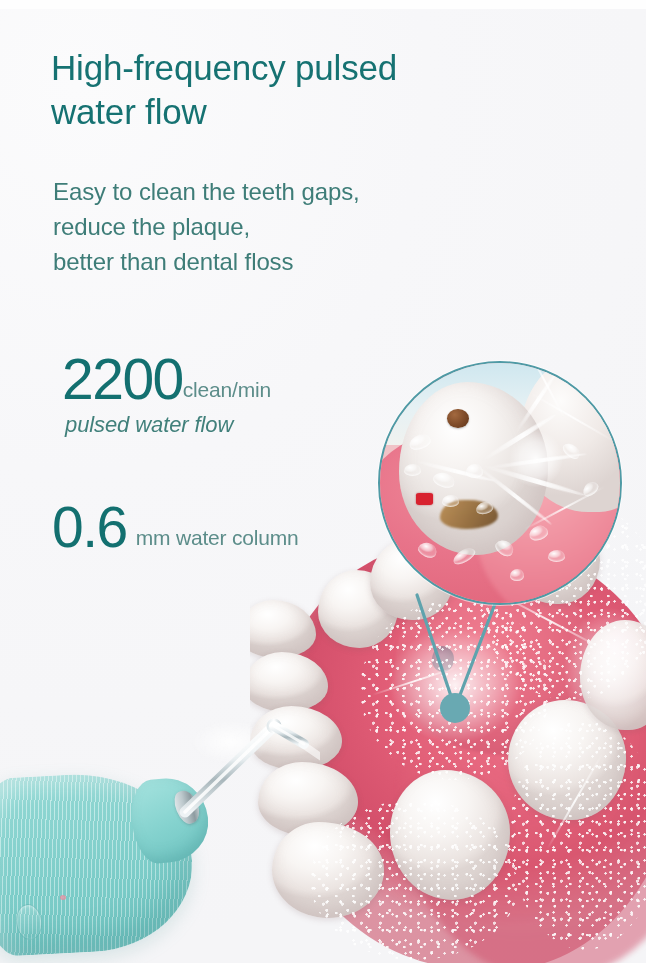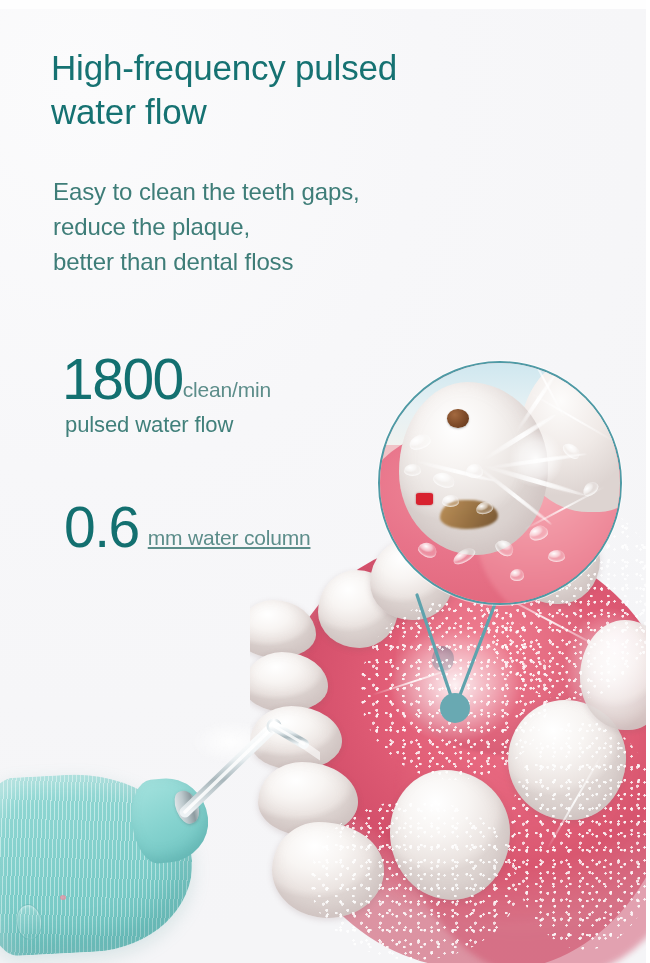--- a/index.html
+++ b/index.html
@@ -41,45 +41,45 @@
     position:absolute; left:53px; top:174px; width:520px;
     color:#3e7d78;
     font-size:24px; line-height:35px; font-weight:400;
     letter-spacing:-0.1px;
     white-space:pre-line;
   }
 
   
   .stat{ position:absolute; }
   #stat-1{ left:62px; top:352px; }
-  #stat-2{ left:64px; top:500px;text-align:center; }
+  #stat-2{ left:52px; top:500px;text-align:center; }
 
   .stat-row{ display:flex; align-items:baseline; }
   .stat-value{
     color:#137070;
     font-weight:300;
     letter-spacing:-1.5px;
     line-height:0.98;
   }
   #stat-1 .stat-value{ font-size:57px; }
   #stat-2 .stat-value{ font-size:57px; }
   .stat-unit{
     color:#5c8d8a;
     font-size:21px;
     font-weight:400;
     letter-spacing:-0.2px;
     position:relative; top:-2px;
   }
   #stat-1 .stat-unit{ margin-left:0px; }
-  #stat-2 .stat-unit{ margin-left:9px;text-decoration:underline; }
+  #stat-2 .stat-unit{ margin-left:9px; }
   .stat-caption{
     color:#41807b;
     font-size:22px; font-weight:400;
     letter-spacing:-0.1px;
-    margin-top:4px; margin-left:3px;
+    margin-top:4px; margin-left:3px;font-style:italic;
   }
   #stat-2 .stat-caption{ margin-top:1px; }
 
   
   #magnifier-group{ position:absolute; left:0; top:0; width:650px; height:963px; }
 
   #focus-dot{
     position:absolute; left:440px; top:693px; width:30px; height:30px;
     border-radius:50%;
     background:#69a9b2;
@@ -279,21 +279,21 @@
   <div id="bg-top-white"></div>
 
   <div id="headline">High-frequency pulsed
 water flow</div>
   <div id="subcopy">Easy to clean the teeth gaps,
 reduce the plaque,
 better than dental floss</div>
 
   <div class="stat" id="stat-1">
     <div class="stat-row">
-      <span class="stat-value">1800</span>
+      <span class="stat-value">2200</span>
       <span class="stat-unit">clean/min</span>
     </div>
     <div class="stat-caption">pulsed water flow</div>
   </div>
 
   <div class="stat" id="stat-2">
     <div class="stat-row">
       <span class="stat-value">0.6</span>
       <span class="stat-unit">mm water column</span>
     </div>

